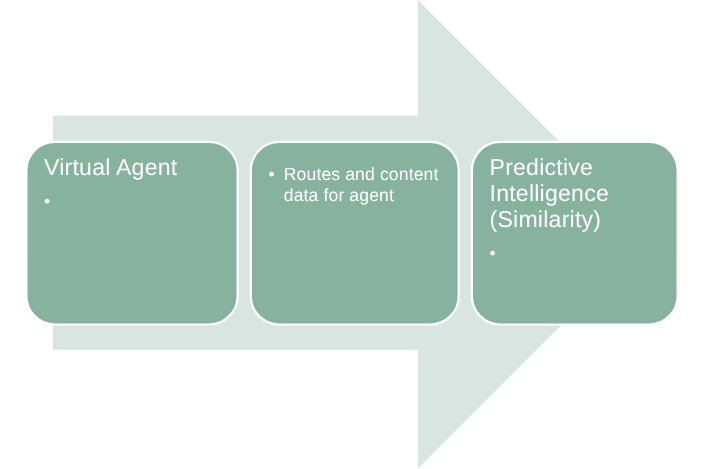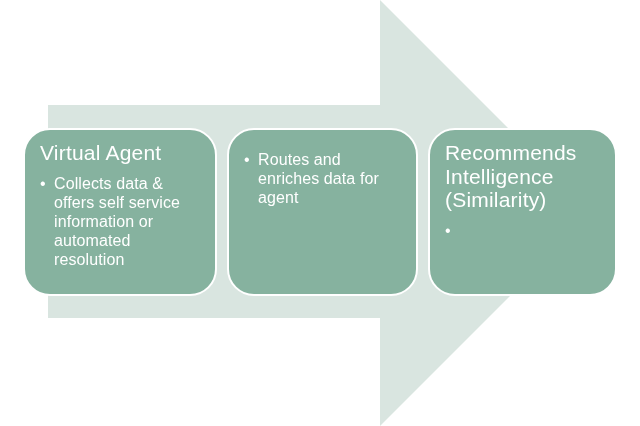--- a/index.html
+++ b/index.html
@@ -69,36 +69,35 @@
 
   <svg id="arrow-svg" viewBox="0 0 640 426" xmlns="http://www.w3.org/2000/svg" aria-hidden="true">
     <polygon points="48,105 380,105 380,0 593,213 380,426 380,318 48,318" fill="#d9e5e0"></polygon>
   </svg>
 
   <div class="card card-1">
     <div class="card-title">Virtual Agent</div>
     <ul class="card-bullets">
       <li>
         <span class="bullet-marker">•</span>
-        <span class="bullet-text">Collects data &amp; offers self service information or automated resolution</span>
       </li>
     </ul>
   </div>
 
   <div class="card card-2">
     <ul class="card-bullets">
       <li>
         <span class="bullet-marker">•</span>
-        <span class="bullet-text">Routes and enriches data for agent</span>
+        <span class="bullet-text">Routes and content data for agent</span>
       </li>
     </ul>
   </div>
 
   <div class="card card-3">
-    <div class="card-title">Recommends Intelligence (Similarity)</div>
+    <div class="card-title">Predictive Intelligence (Similarity)</div>
     <ul class="card-bullets">
       <li>
         <span class="bullet-marker">•</span>
       </li>
     </ul>
   </div>
 
 </div>
 
 </body></html>

